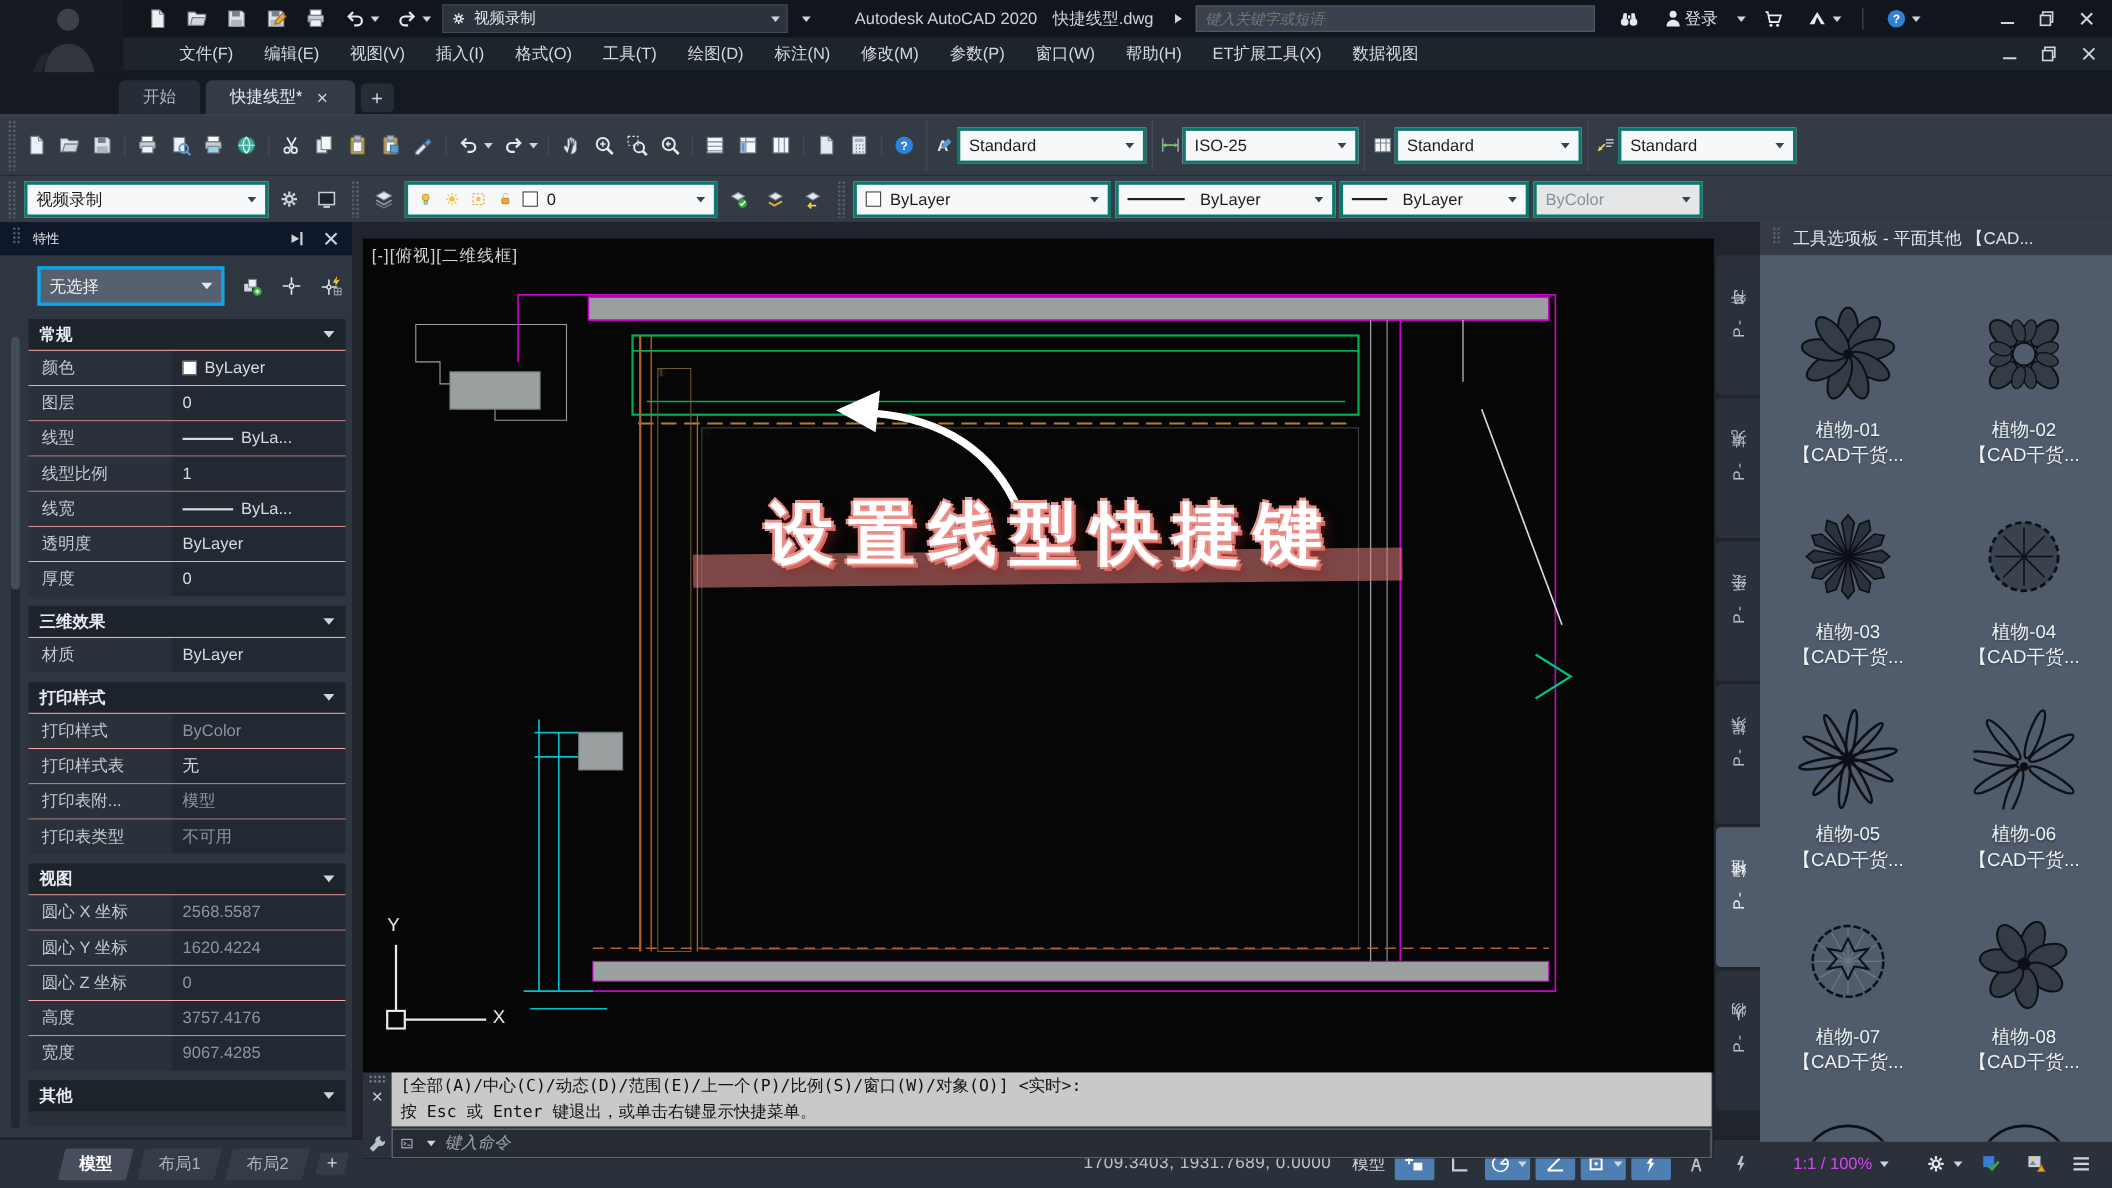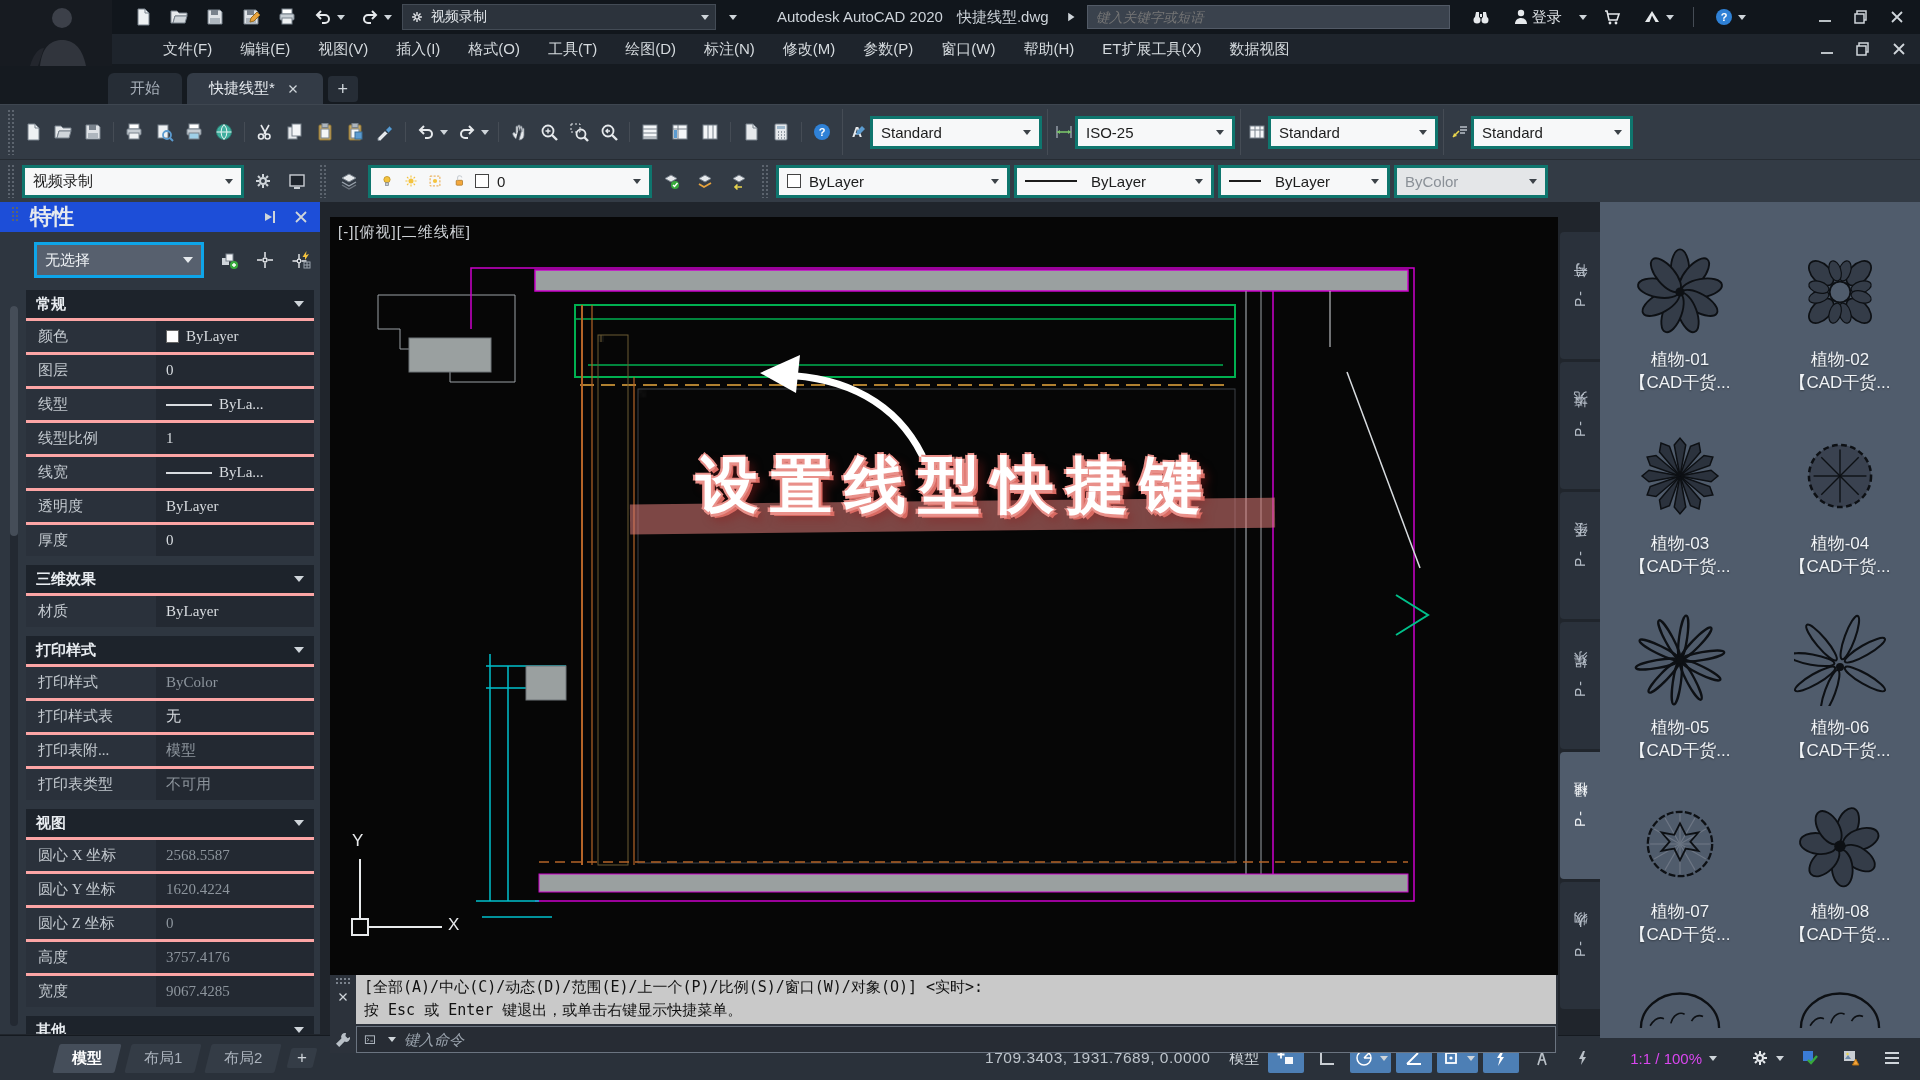--- a/index.html
+++ b/index.html
@@ -40,31 +40,31 @@
   .combo{display:flex;align-items:center;background:#f7f8f9;border:3px solid #0f766e;color:#1c1c1c;height:27px;padding:0 8px;font-size:15px;gap:8px;}
   .combo .lbl{flex:1;white-space:nowrap;overflow:hidden;}
   .combo .chev{width:0;height:0;border-left:4px solid transparent;border-right:4px solid transparent;border-top:5px solid #3c4248;}
   .combo.disabled{background:#e4e6e8;color:#8a9097;}
   .lineglyph{display:inline-block;width:52px;border-top:2.5px solid #1c1c1c;margin-right:6px;}
   .swatchsq{width:12px;height:12px;background:#fff;border:1px solid #444;display:inline-block;}
   
   .main{position:relative;flex:1;background:#20252c;}
   
   .props{position:absolute;left:0;top:0;width:320px;height:832px;background:#2e3640;display:flex;flex-direction:column;font-size:15px;}
-  .props-head{height:30px;display:flex;align-items:center;padding:0 8px;gap:8px;background:#1d4ed8;color:#e6eaee;font-size:22px;font-weight:bold;}
+  .props-head{height:30px;display:flex;align-items:center;padding:0 8px;gap:8px;background:#0f172a;color:#e6eaee;font-size:12px;}
   .props-body{position:relative;flex:1;padding:4px 6px 0 26px;overflow:hidden;}
   .vscroll{position:absolute;left:10px;top:74px;bottom:8px;width:8px;background:#232932;border-radius:4px;}
   .vscroll .thumb{position:absolute;top:0;left:0;width:8px;height:230px;background:#454d58;border-radius:4px;}
   .selrow{display:flex;align-items:center;gap:14px;margin:6px 2px 12px 8px;}
   .selcombo{display:flex;align-items:center;background:#57606e;border:3px solid #0ea5e9;height:30px;width:170px;padding:0 8px;color:#eef1f4;gap:8px;}
   .selcombo .chev{width:0;height:0;border-left:5px solid transparent;border-right:5px solid transparent;border-top:6px solid #e6eaee;margin-left:auto;}
   .sect{margin-bottom:9px;}
   .sect-head{height:28px;display:flex;align-items:center;background:#1d232b;color:#e8ecf0;font-weight:bold;padding:0 10px;}
   .sect-head .chev{margin-left:auto;width:0;height:0;border-left:5px solid transparent;border-right:5px solid transparent;border-top:6px solid #cfd5da;}
-  .prow{display:flex;height:31px;border-top:3px solid #fca5a5;font-family:Liberation Serif, serif;}
+  .prow{display:flex;height:31px;border-top:1px solid #fca5a5;}
   .prow .pl{width:118px;display:flex;align-items:center;padding-left:12px;background:#2a313b;color:#c3c9cf;overflow:hidden;white-space:nowrap;}
   .prow .pv{flex:1;display:flex;align-items:center;padding-left:10px;background:#232932;color:#d8dce0;gap:7px;white-space:nowrap;overflow:hidden;}
   .prow .pv.dim{color:#8d959d;}
   .pv .vline{display:inline-block;width:46px;border-top:2px solid #d8dce0;}
   .pv .sw{width:11px;height:11px;background:#fff;border:1px solid #666;}
   .clipped-row{height:12px;overflow:hidden;border-top:1px solid #262d36;background:#2a313b;}
   
   .canvas{position:absolute;left:330px;top:15px;width:1228px;height:836px;background:#060606;overflow:hidden;}
   .cad{position:absolute;left:0;top:0;width:1228px;height:836px;}
   .vplabel{position:absolute;left:8px;top:6px;font-size:15px;color:#cfd3d7;letter-spacing:1px;}
@@ -1014,20 +1014,24 @@
         </div>
         <div class="ptab active">
           <span>P-绿植</span>
         </div>
         <div class="ptab">
           <span>P-人物</span>
         </div>
       </div>
 
     <aside class="palette">
+      <div class="pal-head">
+        <span class="grip" style="height:16px"></span>
+        <span>工具选项板 - 平面其他 【CAD...</span>
+      </div>
       <div class="pal-items" id="palitems">
           <div class="pitem">
             <span><svg viewBox="0 0 80 80">
                 <ellipse cx="40" cy="21" rx="8" ry="18" transform="rotate(0 40 40)" fill="#343c48" stroke="#0d1014" stroke-width="1.6"></ellipse>
                 <ellipse cx="40" cy="21" rx="8" ry="18" transform="rotate(40 40 40)" fill="#343c48" stroke="#0d1014" stroke-width="1.6"></ellipse>
                 <ellipse cx="40" cy="21" rx="8" ry="18" transform="rotate(80 40 40)" fill="#343c48" stroke="#0d1014" stroke-width="1.6"></ellipse>
                 <ellipse cx="40" cy="21" rx="8" ry="18" transform="rotate(120 40 40)" fill="#343c48" stroke="#0d1014" stroke-width="1.6"></ellipse>
                 <ellipse cx="40" cy="21" rx="8" ry="18" transform="rotate(160 40 40)" fill="#343c48" stroke="#0d1014" stroke-width="1.6"></ellipse>
                 <ellipse cx="40" cy="21" rx="8" ry="18" transform="rotate(200 40 40)" fill="#343c48" stroke="#0d1014" stroke-width="1.6"></ellipse>
                 <ellipse cx="40" cy="21" rx="8" ry="18" transform="rotate(240 40 40)" fill="#343c48" stroke="#0d1014" stroke-width="1.6"></ellipse>

